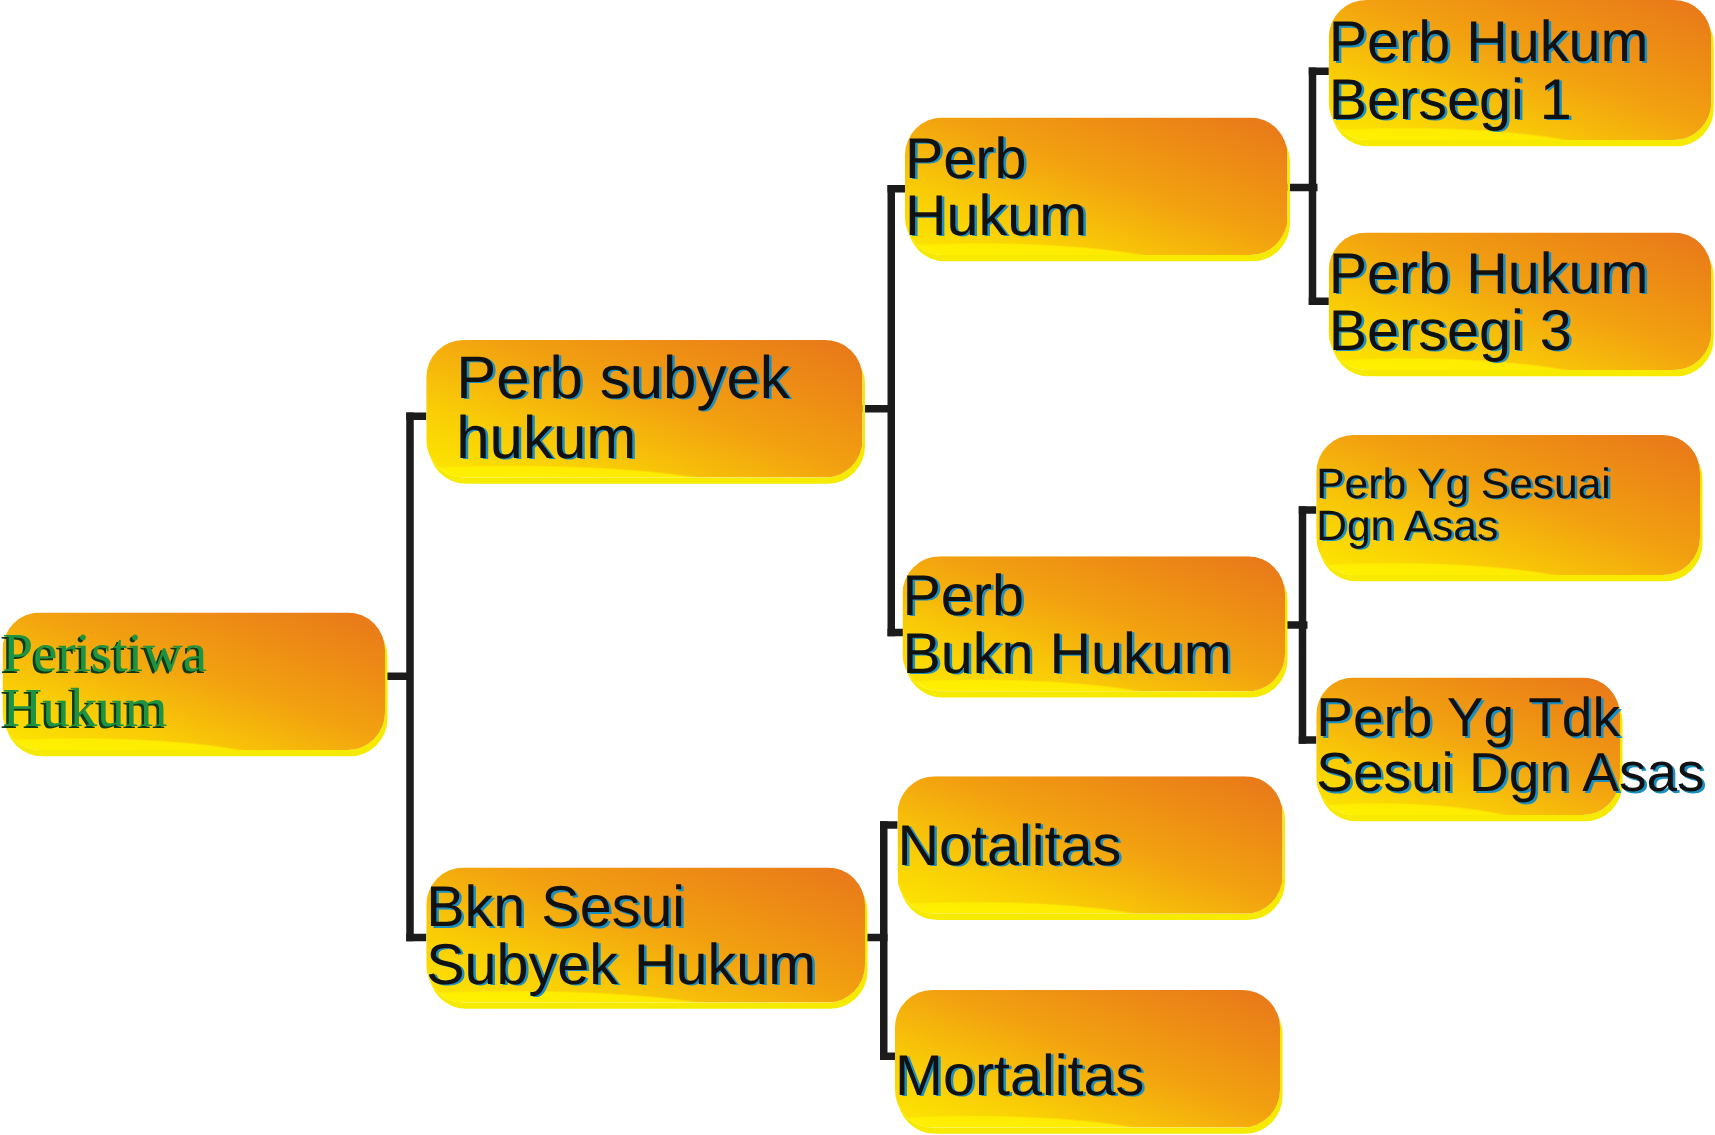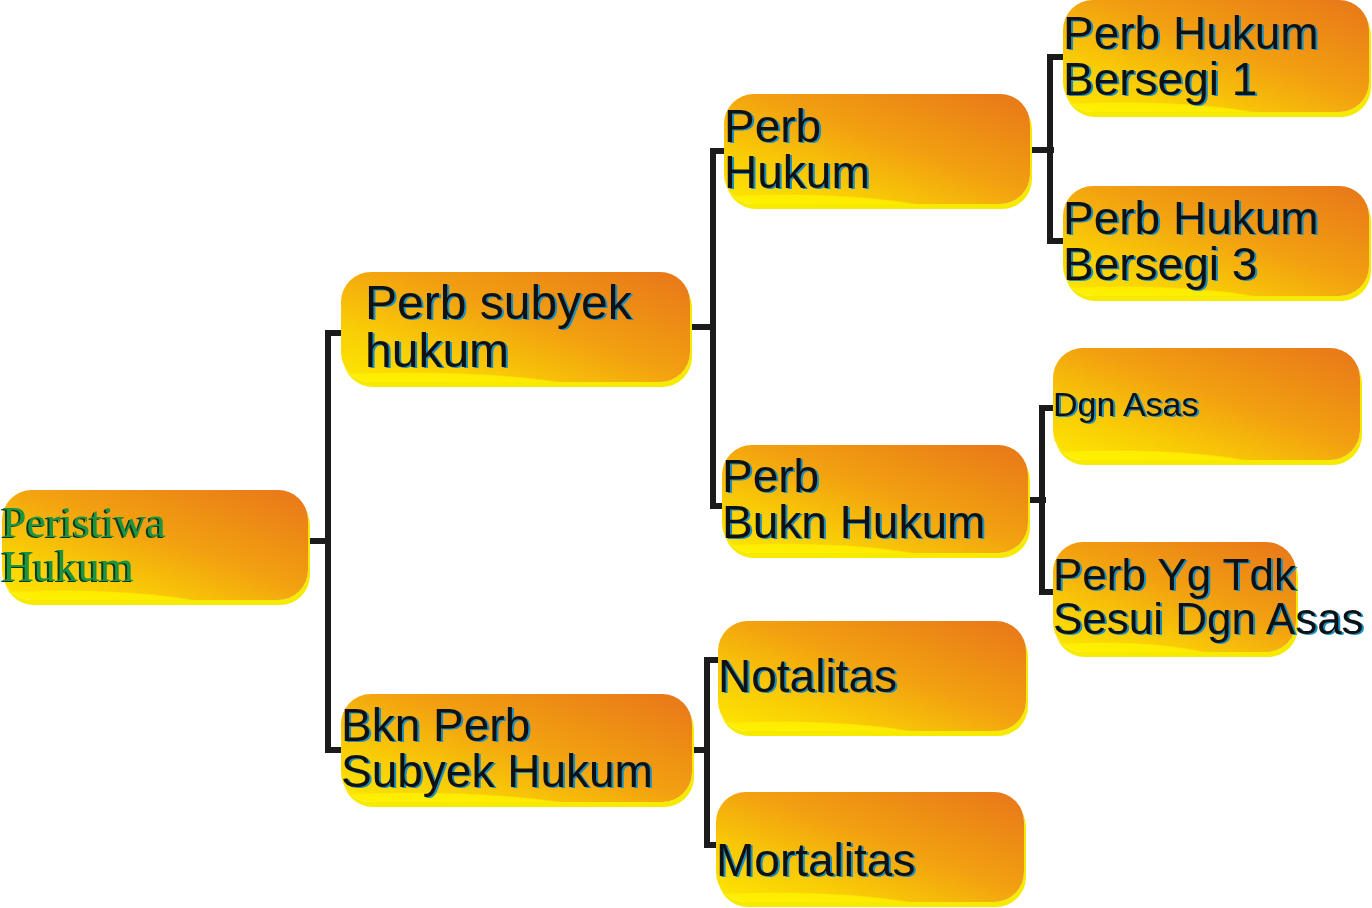--- a/index.html
+++ b/index.html
@@ -51,21 +51,21 @@
 <div class="node root" style="left:2px;top:490px;width:306px;height:110px;font-size:44px;font-family:Liberation Serif, serif;">
   <span>Peristiwa</span>
   <span>Hukum</span>
 </div>
 
 <div class="node" style="left:341px;top:272px;width:349px;height:110px;font-size:48px;padding-left:24px;">
   <span>Perb subyek</span>
   <span>hukum</span>
 </div>
 <div class="node" style="left:341px;top:694px;width:351px;height:108px;font-size:46px;">
-  <span>Bkn Perb</span>
+  <span>Bkn Sesui</span>
   <span>Subyek Hukum</span>
 </div>
 
 <div class="node" style="left:724px;top:94px;width:306px;height:110px;font-size:46px;">
   <span>Perb</span>
   <span>Hukum</span>
 </div>
 <div class="node" style="left:722px;top:445px;width:306px;height:108px;font-size:46px;">
   <span>Perb</span>
   <span>Bukn Hukum</span>
@@ -79,18 +79,19 @@
 
 <div class="node" style="left:1063px;top:0px;width:306px;height:112px;font-size:46px;">
   <span>Perb Hukum</span>
   <span>Bersegi 1</span>
 </div>
 <div class="node" style="left:1063px;top:186px;width:306px;height:110px;font-size:46px;">
   <span>Perb Hukum</span>
   <span>Bersegi 3</span>
 </div>
 <div class="node" style="left:1053px;top:348px;width:307px;height:112px;font-size:34px;">
+  <span>Perb Yg Sesuai</span>
   <span>Dgn Asas</span>
 </div>
 <div class="node" style="left:1053px;top:542px;width:243px;height:110px;font-size:44px;">
   <span>Perb Yg Tdk</span>
   <span>Sesui Dgn Asas</span>
 </div>
 
 </body></html>

